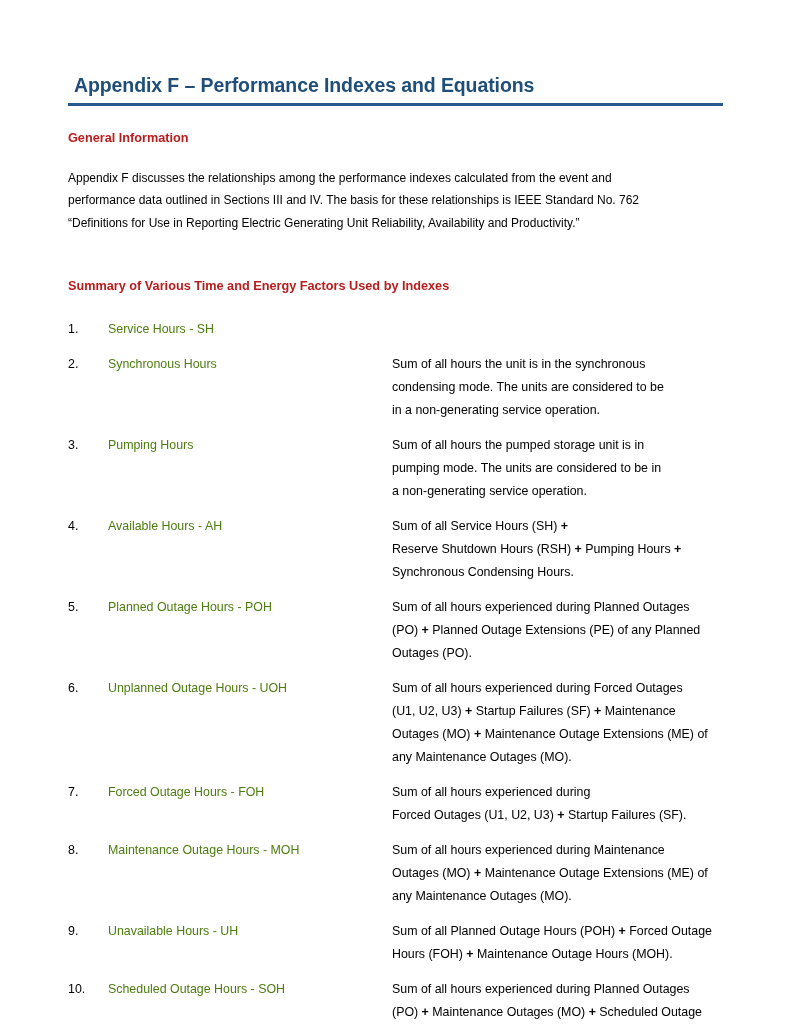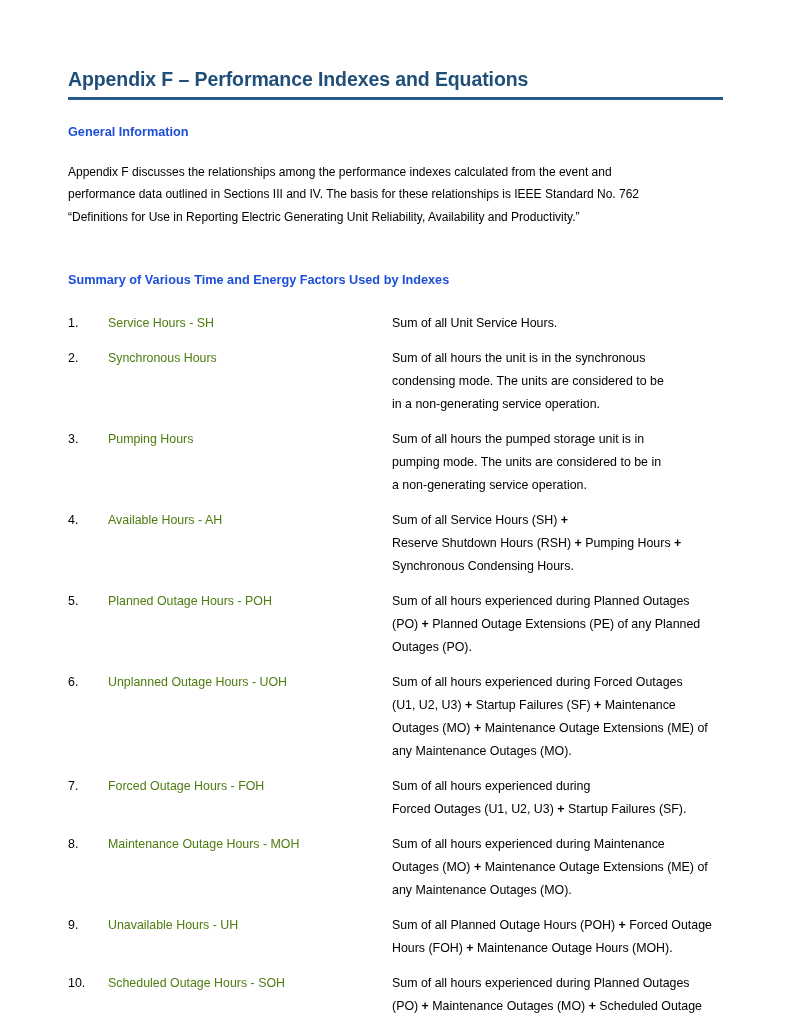--- a/index.html
+++ b/index.html
@@ -23,41 +23,41 @@
   }
   .content {
     position: absolute;
     left: 68px;
     top: 0;
     width: 656px;
   }
 
   
   .doc-title {
-    margin: 0;
+    margin: 6px;
     padding-top: 68px;
     font-size: 19.5px;
     font-weight: bold;
     letter-spacing: -0.1px;
     color: #1f4e79;
     line-height: 1.15;
     white-space: nowrap;
   }
   .title-rule {
     margin-top: 7px;
     width: 655px;
     height: 3px;
     background: #28598c;
   }
 
   
   .section-heading {
     font-size: 12.7px;
     font-weight: bold;
-    color: #1d4ed8;
+    color: #b91c1c;
     line-height: 1.2;
   }
   .heading-general { margin-top: 25px; }
   .heading-summary { margin-top: 45px; }
 
   
   .intro {
     margin-top: 20px;
     font-size: 12px;
     line-height: 22.6px;
@@ -118,23 +118,20 @@
         <div class="line">performance data outlined in Sections III and IV. The basis for these relationships is IEEE Standard No. 762</div>
         <div class="line">“Definitions for Use in Reporting Electric Generating Unit Reliability, Availability and Productivity.”</div>
       </div>
 
     <h2 class="section-heading heading-summary">Summary of Various Time and Energy Factors Used by Indexes</h2>
 
     <div class="factor-list">
         <div class="factor-row">
           <div class="factor-num">1.</div>
           <div class="factor-label">Service Hours - SH</div>
-          <div class="factor-desc">
-            <div class="dline"><span>Sum of all Unit Service Hours.</span></div>
-          </div>
         </div>
         <div class="factor-row">
           <div class="factor-num">2.</div>
           <div class="factor-label">Synchronous Hours</div>
           <div class="factor-desc">
             <div class="dline"><span>Sum of all hours the unit is in the synchronous</span></div>
             <div class="dline"><span>condensing mode. The units are considered to be</span></div>
             <div class="dline"><span>in a non-generating service operation.</span></div>
           </div>
         </div>

